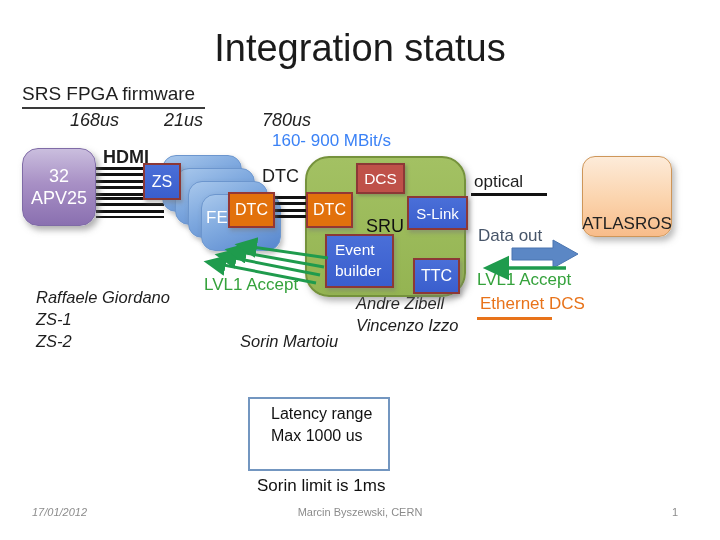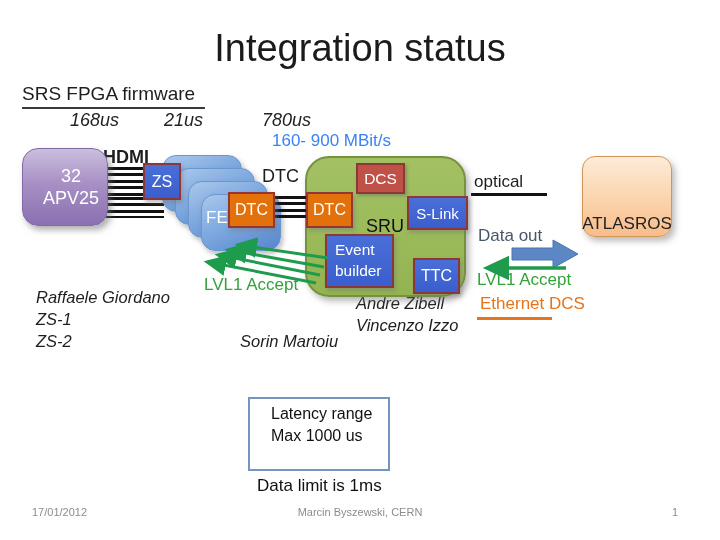--- a/index.html
+++ b/index.html
@@ -10,21 +10,21 @@
          letter-spacing:0px;color:#1b1b1b;}
   .srs{left:22px;top:83px;font-size:19px;border-bottom:2px solid #3a3a3a;padding:0 10px 2px 0;}
   .timing{font-style:italic;font-size:18px;color:#222;}
   .rate{left:272px;top:131px;font-size:17px;color:#3b82f6;}
   .linklabel{font-size:17px;color:#1e1e1e;}
   
   .apv{left:22px;top:148px;width:72px;height:76px;border-radius:16px;
        background:linear-gradient(180deg,#cabede 0%,#a890c5 45%,#8a70b0 100%);
        border:1.5px solid #7f6ba6;box-shadow:3px 4px 6px rgba(110,110,110,.55);
        display:flex;flex-direction:column;align-items:center;justify-content:center;
-       color:#fff;font-size:18px;line-height:1.25;z-index:2;padding-left:12px;}
+       color:#fff;font-size:18px;line-height:1.25;z-index:2;}
   .cable{background:repeating-linear-gradient(180deg,#121212 0 3px,rgba(0,0,0,0) 3px 6.4px);z-index:1;}
   .bluebox{background:linear-gradient(180deg,#4a6fd8 0%,#3a5ecd 100%);border:2.5px solid #8c3836;
            color:#fff;display:flex;align-items:center;justify-content:center;
            box-shadow:2px 3px 4px rgba(120,120,120,.45);}
   .orangebox{background:#e2710c;border:2.5px solid #943734;color:#fff;display:flex;
              align-items:center;justify-content:center;box-shadow:2px 3px 4px rgba(120,120,120,.45);}
   .fecbox{position:absolute;width:78px;height:55px;border-radius:14px;
           background:linear-gradient(155deg,#a9c8ec 0%,#7fa9df 45%,#5585cd 100%);
           border:1px solid #6c96ce;box-shadow:2px 3px 5px rgba(110,110,110,.45);}
   .sru-container{left:305px;top:156px;width:157px;height:137px;border-radius:24px;
@@ -129,21 +129,21 @@
   <div class="abs credit" style="left:240px;top:330px;">Sorin Martoiu</div>
   <div class="abs credit" style="left:356px;top:292px;">
     <span style="display:block;">Andre Zibell</span>
     <span style="display:block;">Vincenzo Izzo</span>
   </div>
 
   <div class="abs latency-box">
     <span style="display:block;">Latency range</span>
     <span style="display:block;">Max 1000 us</span>
   </div>
-  <div class="abs" style="left:257px;top:476px;font-size:17px;color:#111;">Data limit is 1ms</div>
+  <div class="abs" style="left:257px;top:476px;font-size:17px;color:#111;">Sorin limit is 1ms</div>
 
   <svg class="overlay" width="720" height="540" viewBox="0 0 720 540">
     <defs>
       <marker id="ag" markerWidth="9" markerHeight="9" refX="6" refY="3.5" orient="auto">
         <path d="M0,0 L7.5,3.5 L0,7 z" fill="#1f9b4d"></path>
       </marker>
     </defs>
     <g>
       <line x1="316" y1="283" x2="208" y2="262" stroke="#1f9b4d" stroke-width="3" marker-end="url(#ag)"></line>
       <line x1="320" y1="275" x2="219" y2="255" stroke="#1f9b4d" stroke-width="3" marker-end="url(#ag)"></line>
@@ -151,17 +151,17 @@
       <line x1="328" y1="258" x2="239" y2="245" stroke="#1f9b4d" stroke-width="3" marker-end="url(#ag)"></line>
     </g>
     <g>
       <polygon points="512,248 553,248 553,240 578,254 553,268 553,260 512,260" fill="#5b87c5" stroke="#4a75b0" stroke-width="1"></polygon>
     </g>
     <g>
       <line x1="566" y1="268" x2="488" y2="268" stroke="#1f9b4d" stroke-width="3.5" marker-end="url(#ag)"></line>
     </g>
   </svg>
 
-  <div class="abs footer" style="left:32px;top:506px;">17/01/2012</div>
+  <div class="abs footer" style="left:32px;top:506px;font-style:italic;">17/01/2012</div>
   <div class="abs footer" style="left:0;right:0;top:506px;text-align:center;">Marcin Byszewski, CERN</div>
   <div class="abs footer" style="left:672px;top:506px;">1</div>
 
 </div>
 
 </body></html>

